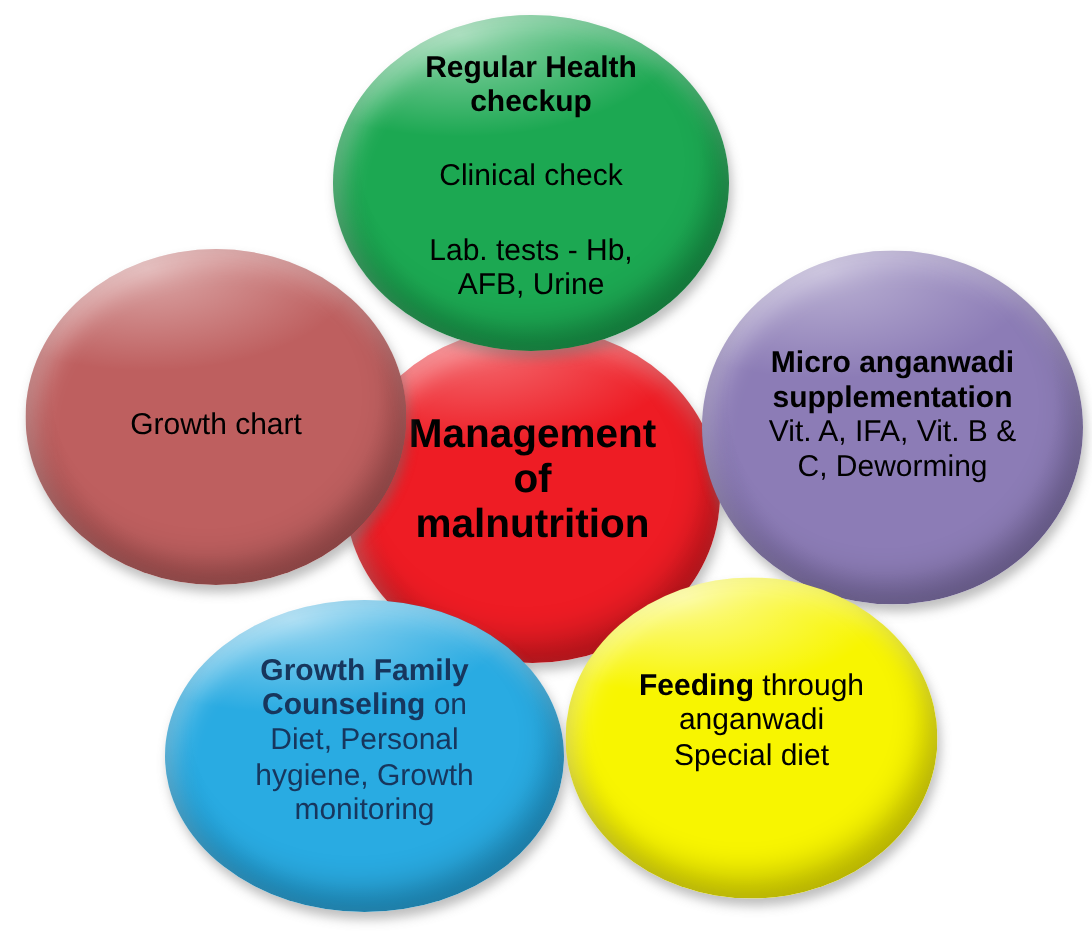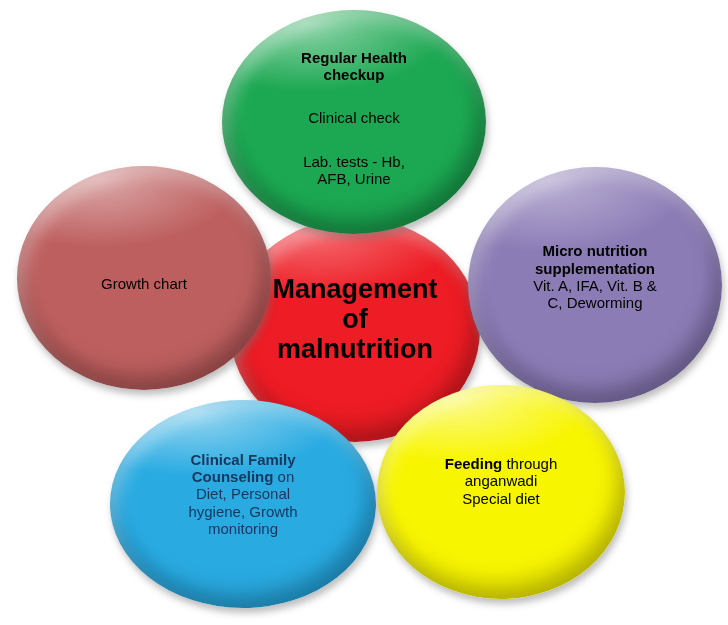--- a/index.html
+++ b/index.html
@@ -8,21 +8,21 @@
     font-family:"Liberation Sans",sans-serif;color:#000;
   }
   .circle{
     position:absolute;border-radius:50%;
     display:flex;flex-direction:column;align-items:center;justify-content:center;
     text-align:center;z-index:2;
     box-shadow:2px 5px 7px rgba(110,110,110,.45),
                inset -6px -14px 22px rgba(0,0,0,.25),
                inset 6px 10px 16px rgba(255,255,255,.35);
   }
-  .line{font-size:15px;line-height:1.16;white-space:nowrap;}
+  .line{font-size:20px;line-height:1.16;white-space:nowrap;}
   .b{font-weight:bold;}
   .mt9{margin-top:26px;}
   .mt12{margin-top:12px;}
 
   
   #c-red{
     left:230px;top:218px;width:250px;height:224px;z-index:1;
     background:
       radial-gradient(ellipse 100% 55% at 35% 6%, rgba(255,255,255,.35), rgba(255,255,255,0) 55%),
       radial-gradient(ellipse at 50% 42%, #EE1C24 62%, #C60F17 100%);
@@ -91,28 +91,28 @@
     <div class="line mt9">Clinical check</div>
     <div class="line mt9">Lab. tests - Hb,</div>
     <div class="line">AFB, Urine</div>
   </div>
 
   <div class="circle" id="c-brown">
     <div class="line mt12">Growth chart</div>
   </div>
 
   <div class="circle" id="c-purple">
-    <div class="line b">Micro nutrition</div>
+    <div class="line b">Micro anganwadi</div>
     <div class="line b">supplementation</div>
     <div class="line">Vit. A, IFA, Vit. B &amp;</div>
     <div class="line">C, Deworming</div>
   </div>
 
   <div class="circle" id="c-blue">
-    <div class="line b">Clinical Family</div>
+    <div class="line b">Growth Family</div>
     <div class="line"><span class="b">Counseling</span><span> on</span></div>
     <div class="line">Diet, Personal</div>
     <div class="line">hygiene, Growth</div>
     <div class="line">monitoring</div>
   </div>
 
   <div class="circle" id="c-yellow">
     <div class="line"><span class="b">Feeding</span><span> through</span></div>
     <div class="line">anganwadi</div>
     <div class="line">Special diet</div>

